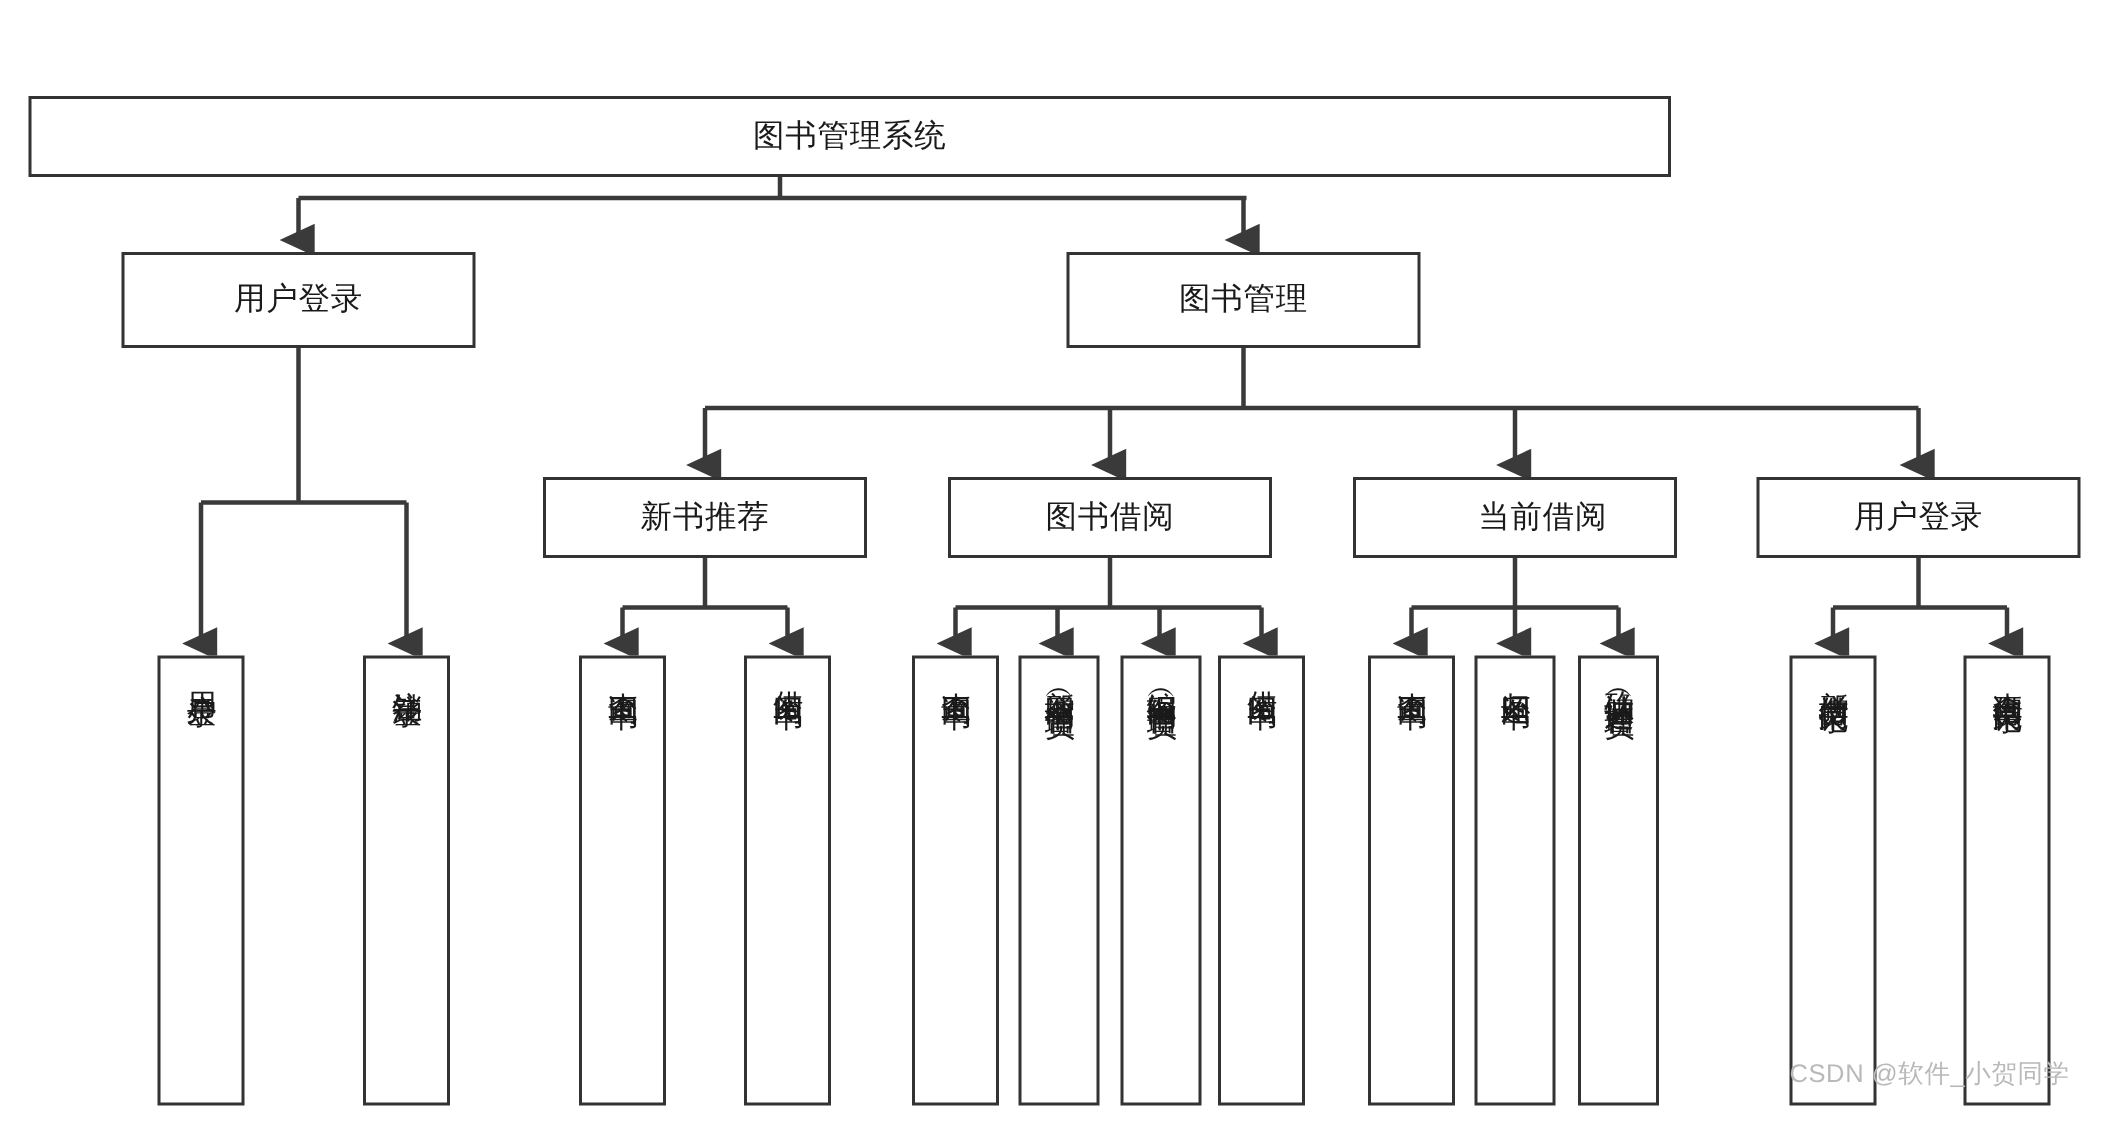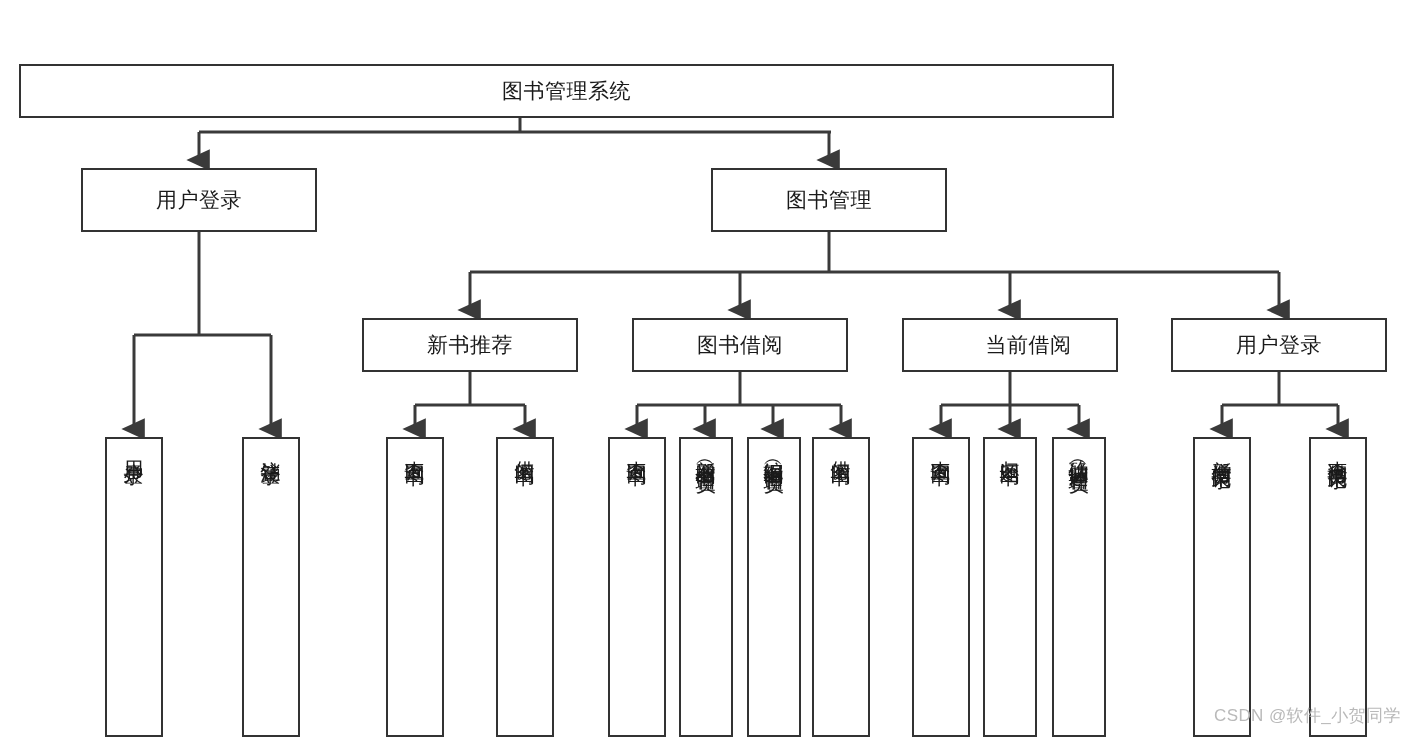--- a/index.html
+++ b/index.html
@@ -187,15 +187,15 @@
     <span class="node-label">确认归还（管理员）</span>
   </div>
 
   <div class="node vert" style="left:1193px; top:437px; width:58px; height:300px;">
     <span class="node-label">新增借阅记录</span>
   </div>
   <div class="node vert" style="left:1309px; top:437px; width:58px; height:300px;">
     <span class="node-label">查询借阅记录</span>
   </div>
 
-  <div class="watermark" style="left:1193px; top:704px;padding-left:21px;">CSDN @软件_小贺同学</div>
+  <div class="watermark" style="left:1193px; top:704px;">CSDN @软件_小贺同学</div>
 
 </div>
 
 </body></html>

